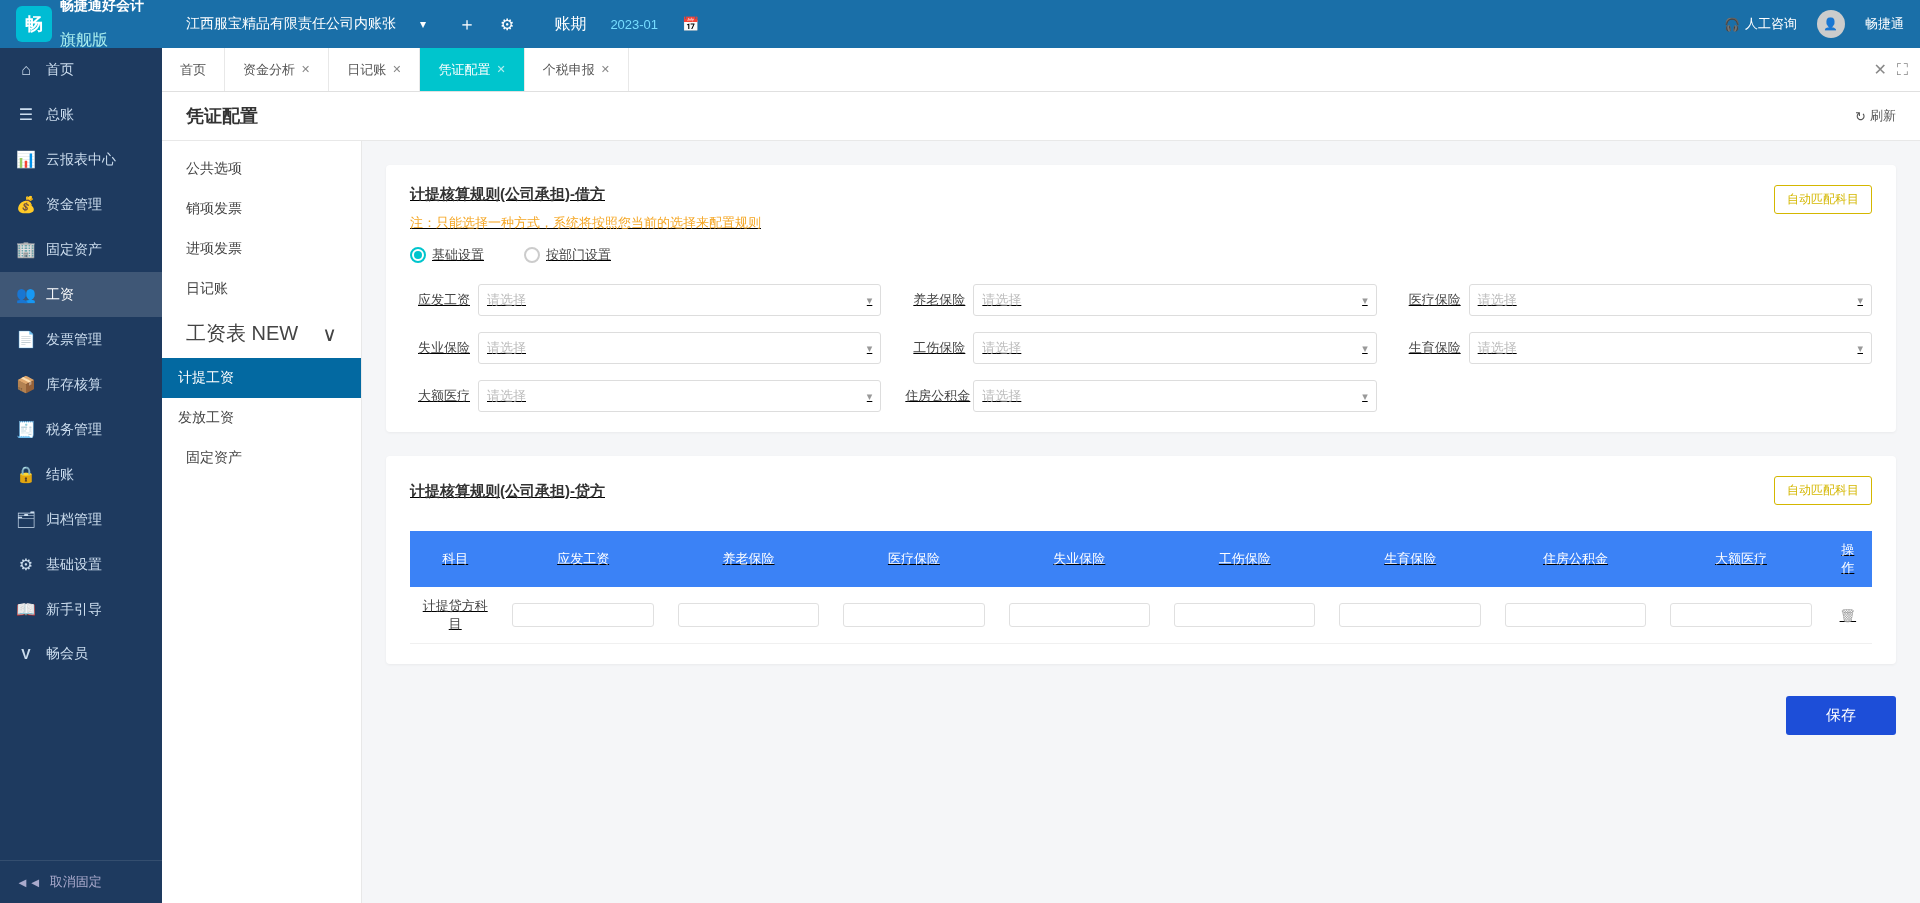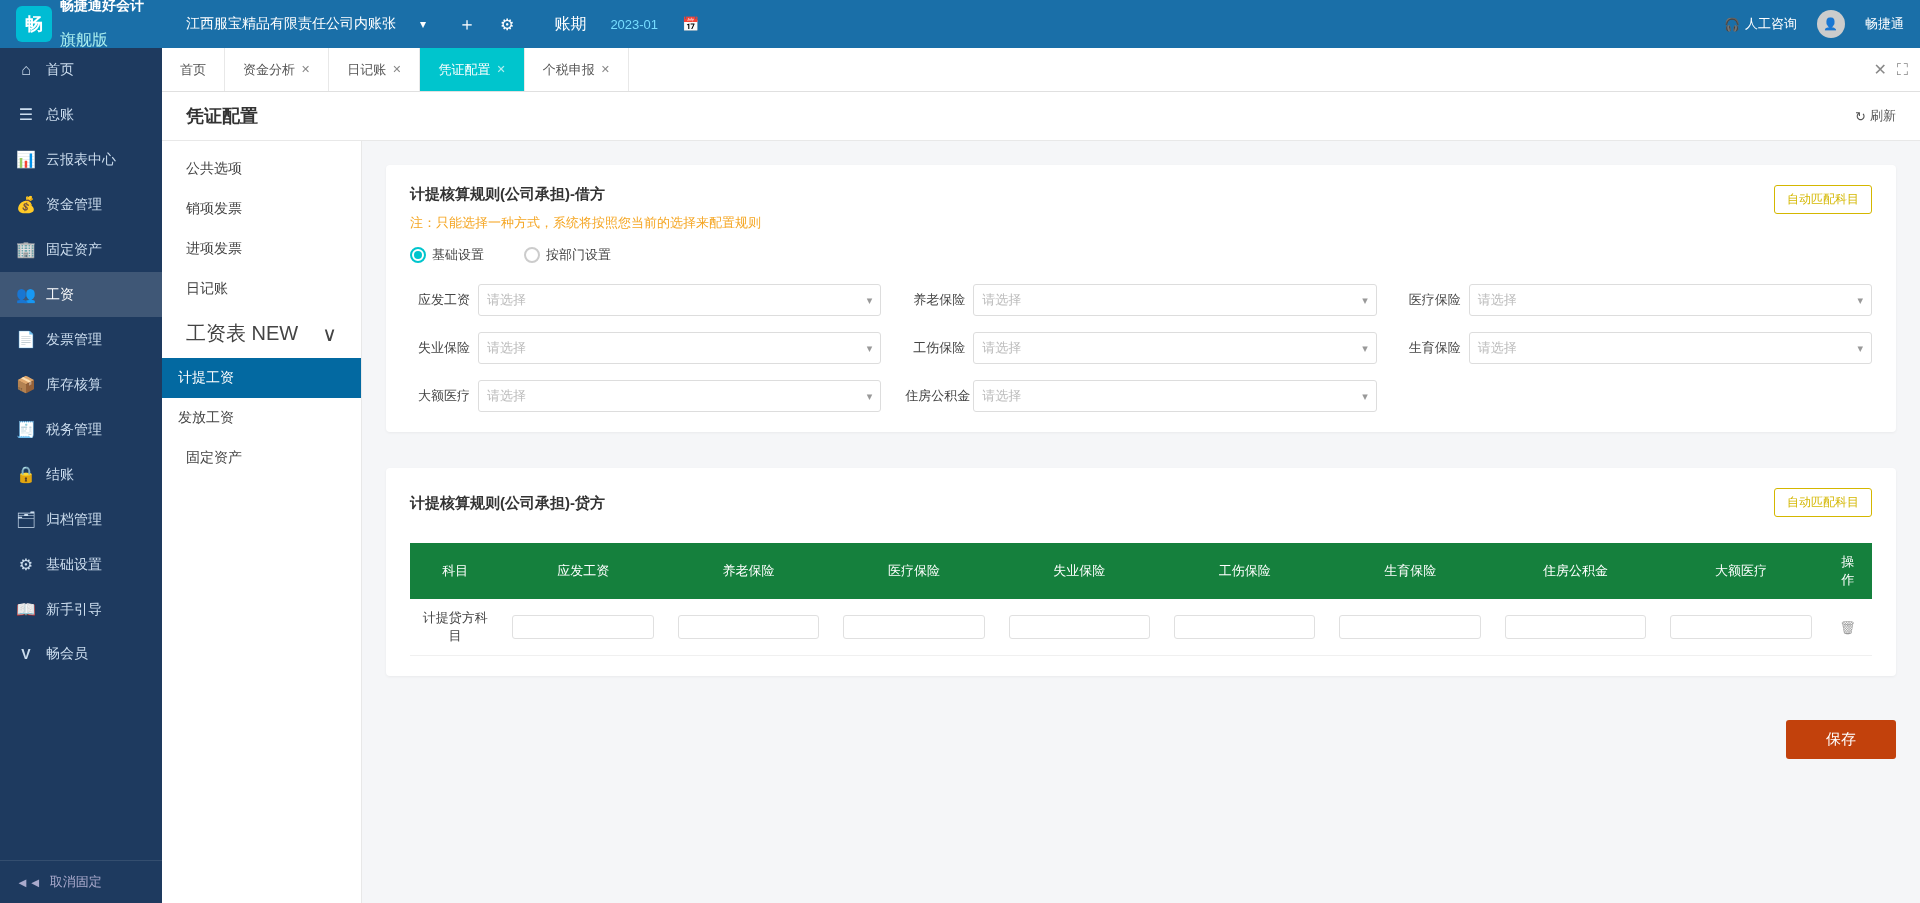--- a/index.html
+++ b/index.html
@@ -181,23 +181,24 @@
     .main-panel {
       flex: 1;
       overflow-y: auto;
       padding: 24px;
       background: #f5f6f8;
     }
 
     .section-card {
       background: white;
       border-radius: 4px;
-      margin-bottom: 36px;
+      margin-bottom: 24px;
       padding: 20px 24px;
       box-shadow: 0 1px 3px rgba(0,0,0,0.05);
+      text-decoration: underline;
     }
 
     .section-title {
       font-size: 15px;
       font-weight: bold;
       color: #333;
       margin-bottom: 10px;
     }
 
     .section-note {
@@ -279,21 +280,21 @@
       cursor: pointer;
     }
 
     
     .data-table {
       width: 100%;
       border-collapse: collapse;
       margin-top: 8px;
     }
     .data-table thead tr {
-      background: #15803d;
+      background: #3b82f6;
       color: white;
     }
     .data-table thead th {
       padding: 10px 12px;
       font-size: 13px;
       font-weight: normal;
       text-align: center;
       border: none;
     }
     .data-table tbody tr {
@@ -307,21 +308,21 @@
     }
     .data-table tbody td input {
       width: 100%;
       border: 1px solid #e0e0e0;
       border-radius: 3px;
       padding: 4px 6px;
       font-size: 12px;
       outline: none;
     }
     .save-btn {
-      background: #c2410c;
+      background: #1d4ed8;
       color: white;
       border: none;
       padding: 10px 40px;
       font-size: 15px;
       border-radius: 3px;
       cursor: pointer;
     }
 
     
     ::-webkit-scrollbar { width: 6px; }

